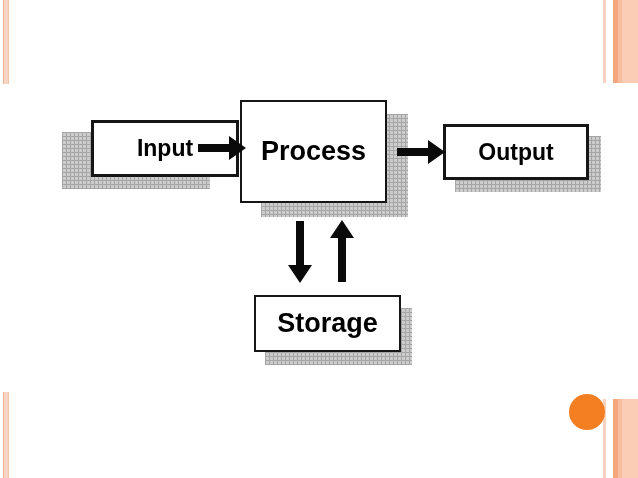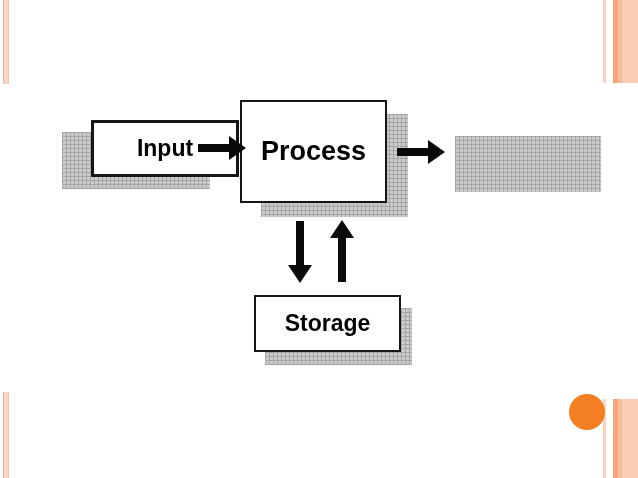--- a/index.html
+++ b/index.html
@@ -74,21 +74,21 @@
     align-items: center;
     justify-content: center;
     font-weight: bold;
     color: #000000;
     z-index: 2;
     letter-spacing: 0;
   }
   .node.input   { left: 50px;  top: 120px; width: 148px; height: 57px;  font-size: 23px; margin-left: 41px; }
   .node.process { left: 240px; top: 100px; width: 147px; height: 103px; font-size: 27px; border-width: 2px; }
   .node.output  { left: 443px; top: 124px; width: 146px; height: 56px;  font-size: 23px; }
-  .node.storage { left: 254px; top: 295px; width: 147px; height: 57px;  font-size: 23px; border-width: 2px; align-items: center; }
+  .node.storage { left: 254px; top: 295px; width: 147px; height: 57px;  font-size: 27px; border-width: 2px; align-items: center; }
 
   
   .arrow {
     position: absolute;
     z-index: 3;
   }
   .arrow svg { display: block; }
   .arrow.in-to-proc  { left: 198px; top: 135px; }
   .arrow.proc-to-out { left: 397px; top: 139px; }
   .arrow.proc-to-sto { left: 287px; top: 221px; }
@@ -109,20 +109,23 @@
   <div class="shadow process"></div>
   <div class="shadow output"></div>
   <div class="shadow storage"></div>
 
   <div class="node input">
     <span>Input</span>
   </div>
   <div class="node process">
     <span>Process</span>
   </div>
+  <div class="node output">
+    <span>Output</span>
+  </div>
   <div class="node storage">
     <span>Storage</span>
   </div>
 
   <div class="arrow in-to-proc">
     <svg width="48" height="26" viewBox="0 0 48 26" xmlns="http://www.w3.org/2000/svg">
       <polygon points="0,9 31,9 31,1 48,13 31,25 31,17 0,17" fill="#0a0a0a"></polygon>
     </svg>
   </div>
 

